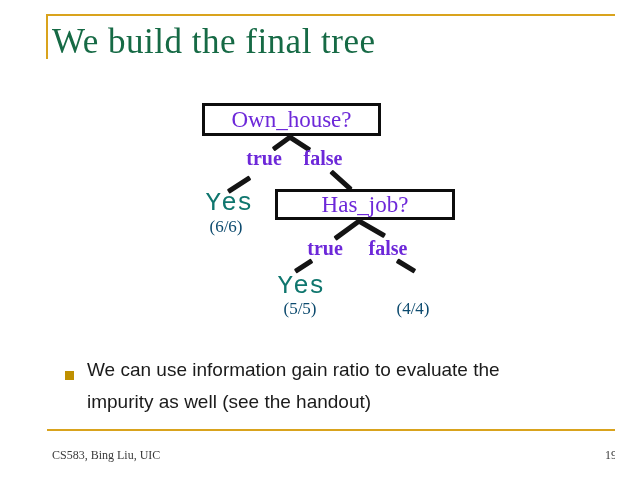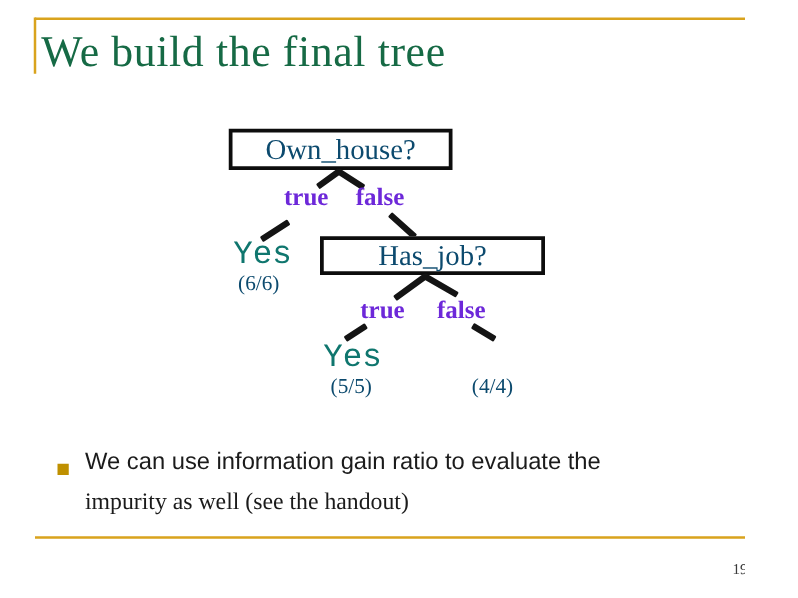--- a/index.html
+++ b/index.html
@@ -1,37 +1,37 @@
 <!DOCTYPE html>
 <html><head>
 <meta charset="utf-8">
 <style>
   html,body { margin:0; padding:0; background:#ffffff; }
   .slide {
     position:relative; width:596px; height:478px; background:#ffffff;
-    font-family:"Liberation Serif", serif; overflow:hidden;
+    font-family:"Liberation Serif", serif; overflow:hidden;margin-left:19px;
   }
   
   .top-rule   { position:absolute; left:28px; top:14px; width:577px; height:2px; background:#d9a31d; }
   .left-rule  { position:absolute; left:27px; top:14px; width:2px; height:45px; background:#d9a31d; }
   .corner-sq-solid   { position:absolute; left:596px; top:10px; width:9px; height:9px; background:#e5b92e; }
   .corner-sq-outline { position:absolute; left:601px; top:5px; width:15px; height:15px; border:2px solid #f2e4b0; background:transparent; }
   .sep-rule   { position:absolute; left:28px; top:429px; width:610px; height:2px; background:#d9a31d; }
 
   
   .title {
     position:absolute; left:33px; top:22px; width:560px;
     font-size:35px; color:#166a45; letter-spacing:0.5px; white-space:nowrap;
   }
 
   
   .tree { position:absolute; left:0; top:0; width:638px; height:478px; color:#141414; }
   .node-box {
     position:absolute; border:3px solid #0d0d0d; background:#ffffff;
-    text-align:center; font-size:23px; color:#0c4a6e;
+    text-align:center; font-size:23px; color:#6d28d9;
   }
   .box-root { left:183px; top:103px; width:173px; height:27px; line-height:27px; }
   .box-mid  { left:256px; top:189px; width:174px; height:25px; line-height:25px; }
   .branch-label {
     position:absolute; width:50px; text-align:center;
     font-size:20px; font-weight:bold; color:#6d28d9;
   }
   .bl-t1 { left:220px; top:147px; }
   .bl-f1 { left:279px; top:147px; }
   .bl-t2 { left:281px; top:237px; }
@@ -60,21 +60,21 @@
   .e2c { left:293px; top:258px; width:20px; transform:rotate(147deg); }
   .e2d { left:378px; top:258px; width:21px; transform:rotate(31deg); }
 
   
   .bullet-square { position:absolute; left:46px; top:371px; width:9px; height:9px; background:#bf9000; }
   .bullet-line {
     position:absolute; left:68px; font-family:"Liberation Sans", sans-serif;
     font-size:19px; color:#1b1b1b; white-space:nowrap;
   }
   .bline1 { top:359px;text-align:center; }
-  .bline2 { top:391px;font-family:Liberation Serif, serif; }
+  .bline2 { top:391px; }
 
   
   .footer-left {
     position:absolute; left:33px; top:448px; font-size:12px; color:#3a3a3a; white-space:nowrap;
   }
   .footer-page {
     position:absolute; left:586px; top:448px; font-size:12px; color:#3a3a3a;
   }
 </style>
 </head>
@@ -116,15 +116,16 @@
     <div class="leaf-count lc-2">(5/5)</div>
 
     <div class="leaf-count lc-3">(4/4)</div>
   </div>
 
   <div class="bullet-square"></div>
   <div class="bullet-line bline1">We can use information gain ratio to evaluate the</div>
   <div class="bullet-line bline2">impurity as well (see the handout)</div>
 
   <div class="sep-rule"></div>
+  <div class="footer-left">CS583, Bing Liu, UIC</div>
   <div class="footer-page">19</div>
 
 </div>
 
 </body></html>

